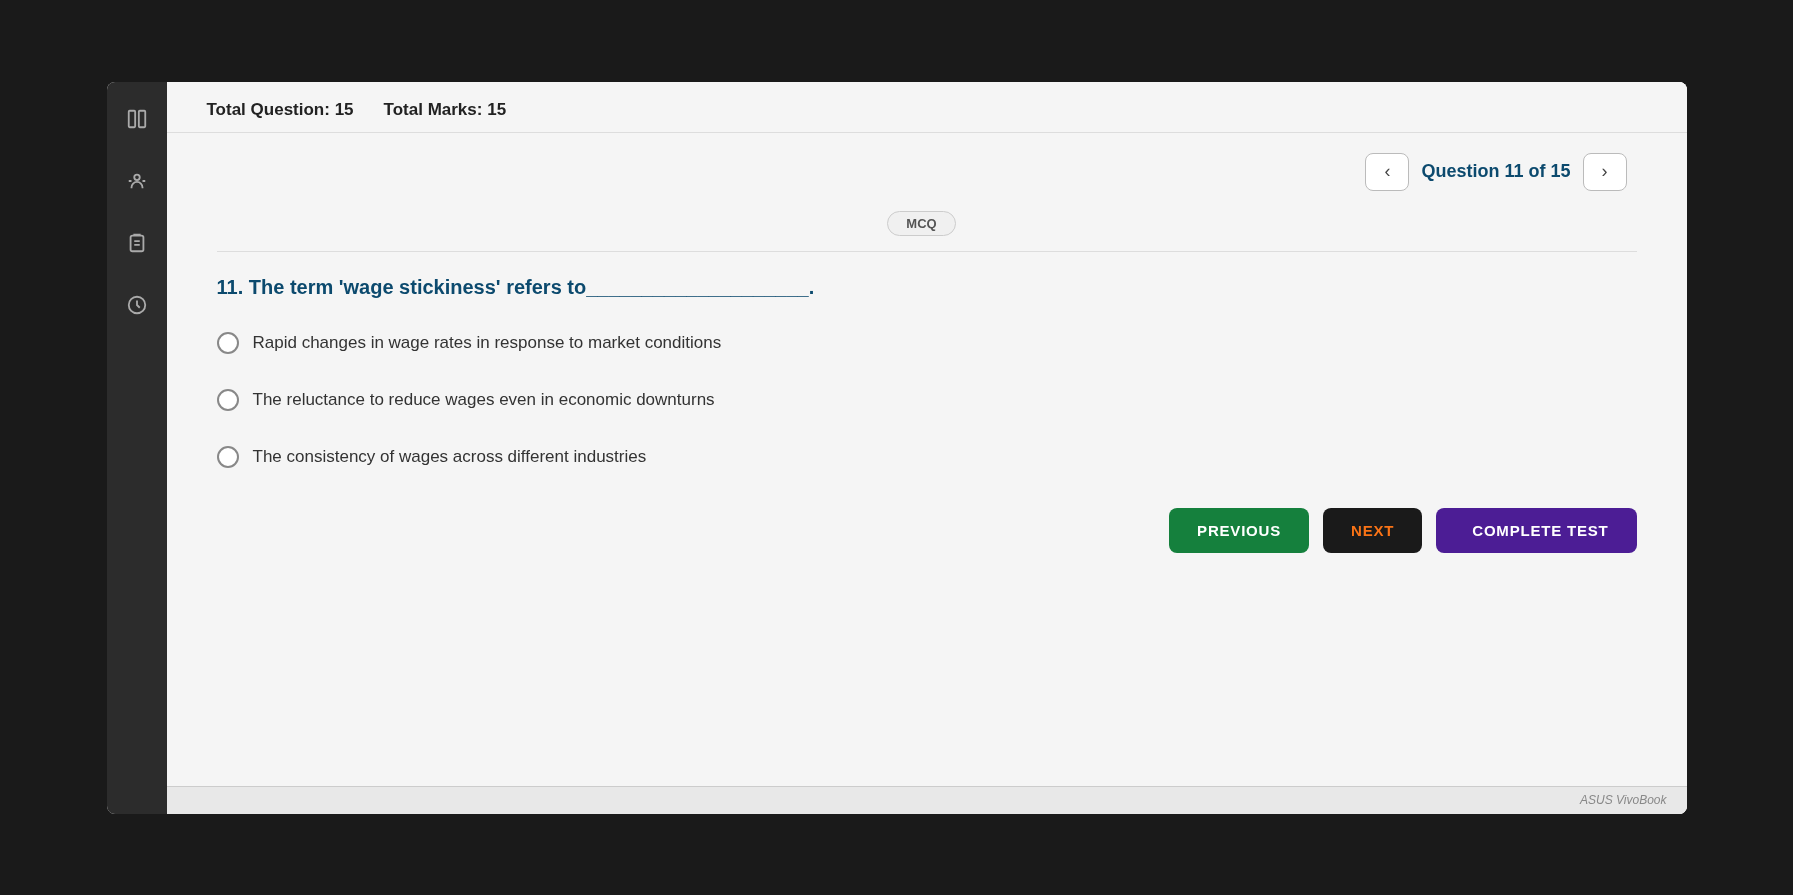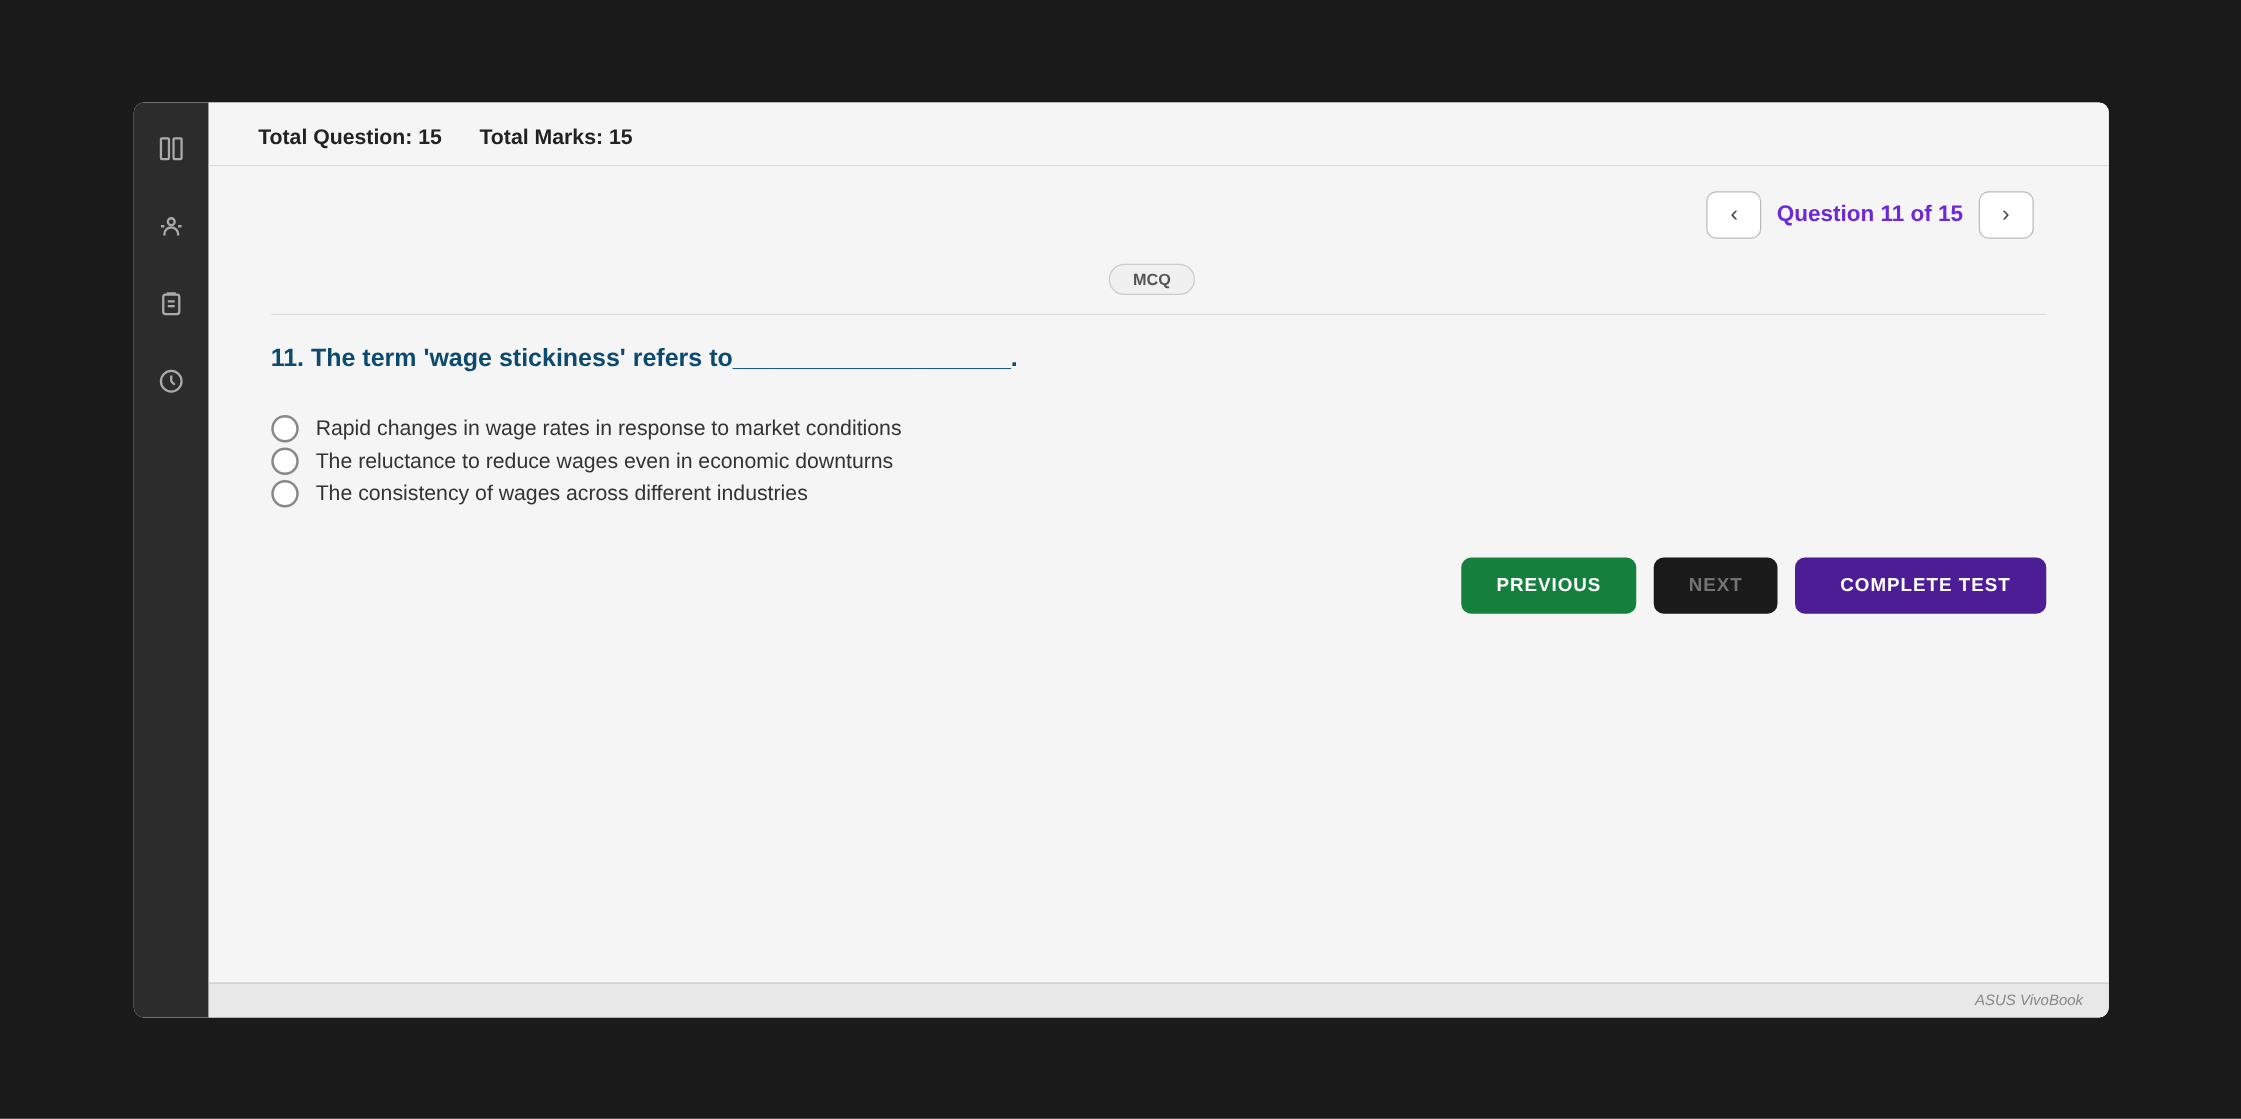--- a/index.html
+++ b/index.html
@@ -103,21 +103,21 @@
       display: flex;
       align-items: center;
       justify-content: center;
       font-size: 18px;
       color: #444;
     }
 
     .question-counter {
       font-size: 18px;
       font-weight: 600;
-      color: #6d28d9;
+      color: #0c4a6e;
     }
 
     
     .mcq-row {
       display: flex;
       justify-content: center;
       margin-bottom: 15px;
       padding-right: 10px;
     }
 
@@ -144,21 +144,21 @@
       font-weight: 600;
       color: #0c4a6e;
       margin-bottom: 30px;
       line-height: 1.5;
     }
 
     
     .options-list {
       display: flex;
       flex-direction: column;
-      gap: 4px;
+      gap: 35px;
       margin-bottom: 40px;
     }
 
     .option-item {
       display: flex;
       align-items: center;
       gap: 14px;
       cursor: pointer;
     }
 
@@ -199,21 +199,21 @@
       text-transform: uppercase;
     }
 
     .btn-previous {
       background: #15803d;
       color: #fff;
     }
 
     .btn-next {
       background: #1a1a1a;
-      color: #737373;
+      color: #f97316;
     }
 
     .btn-complete {
       background: #4c1d95;
       color: #fff;
       padding-left: 36px;
     }
 
     
     .bottom-bar {

